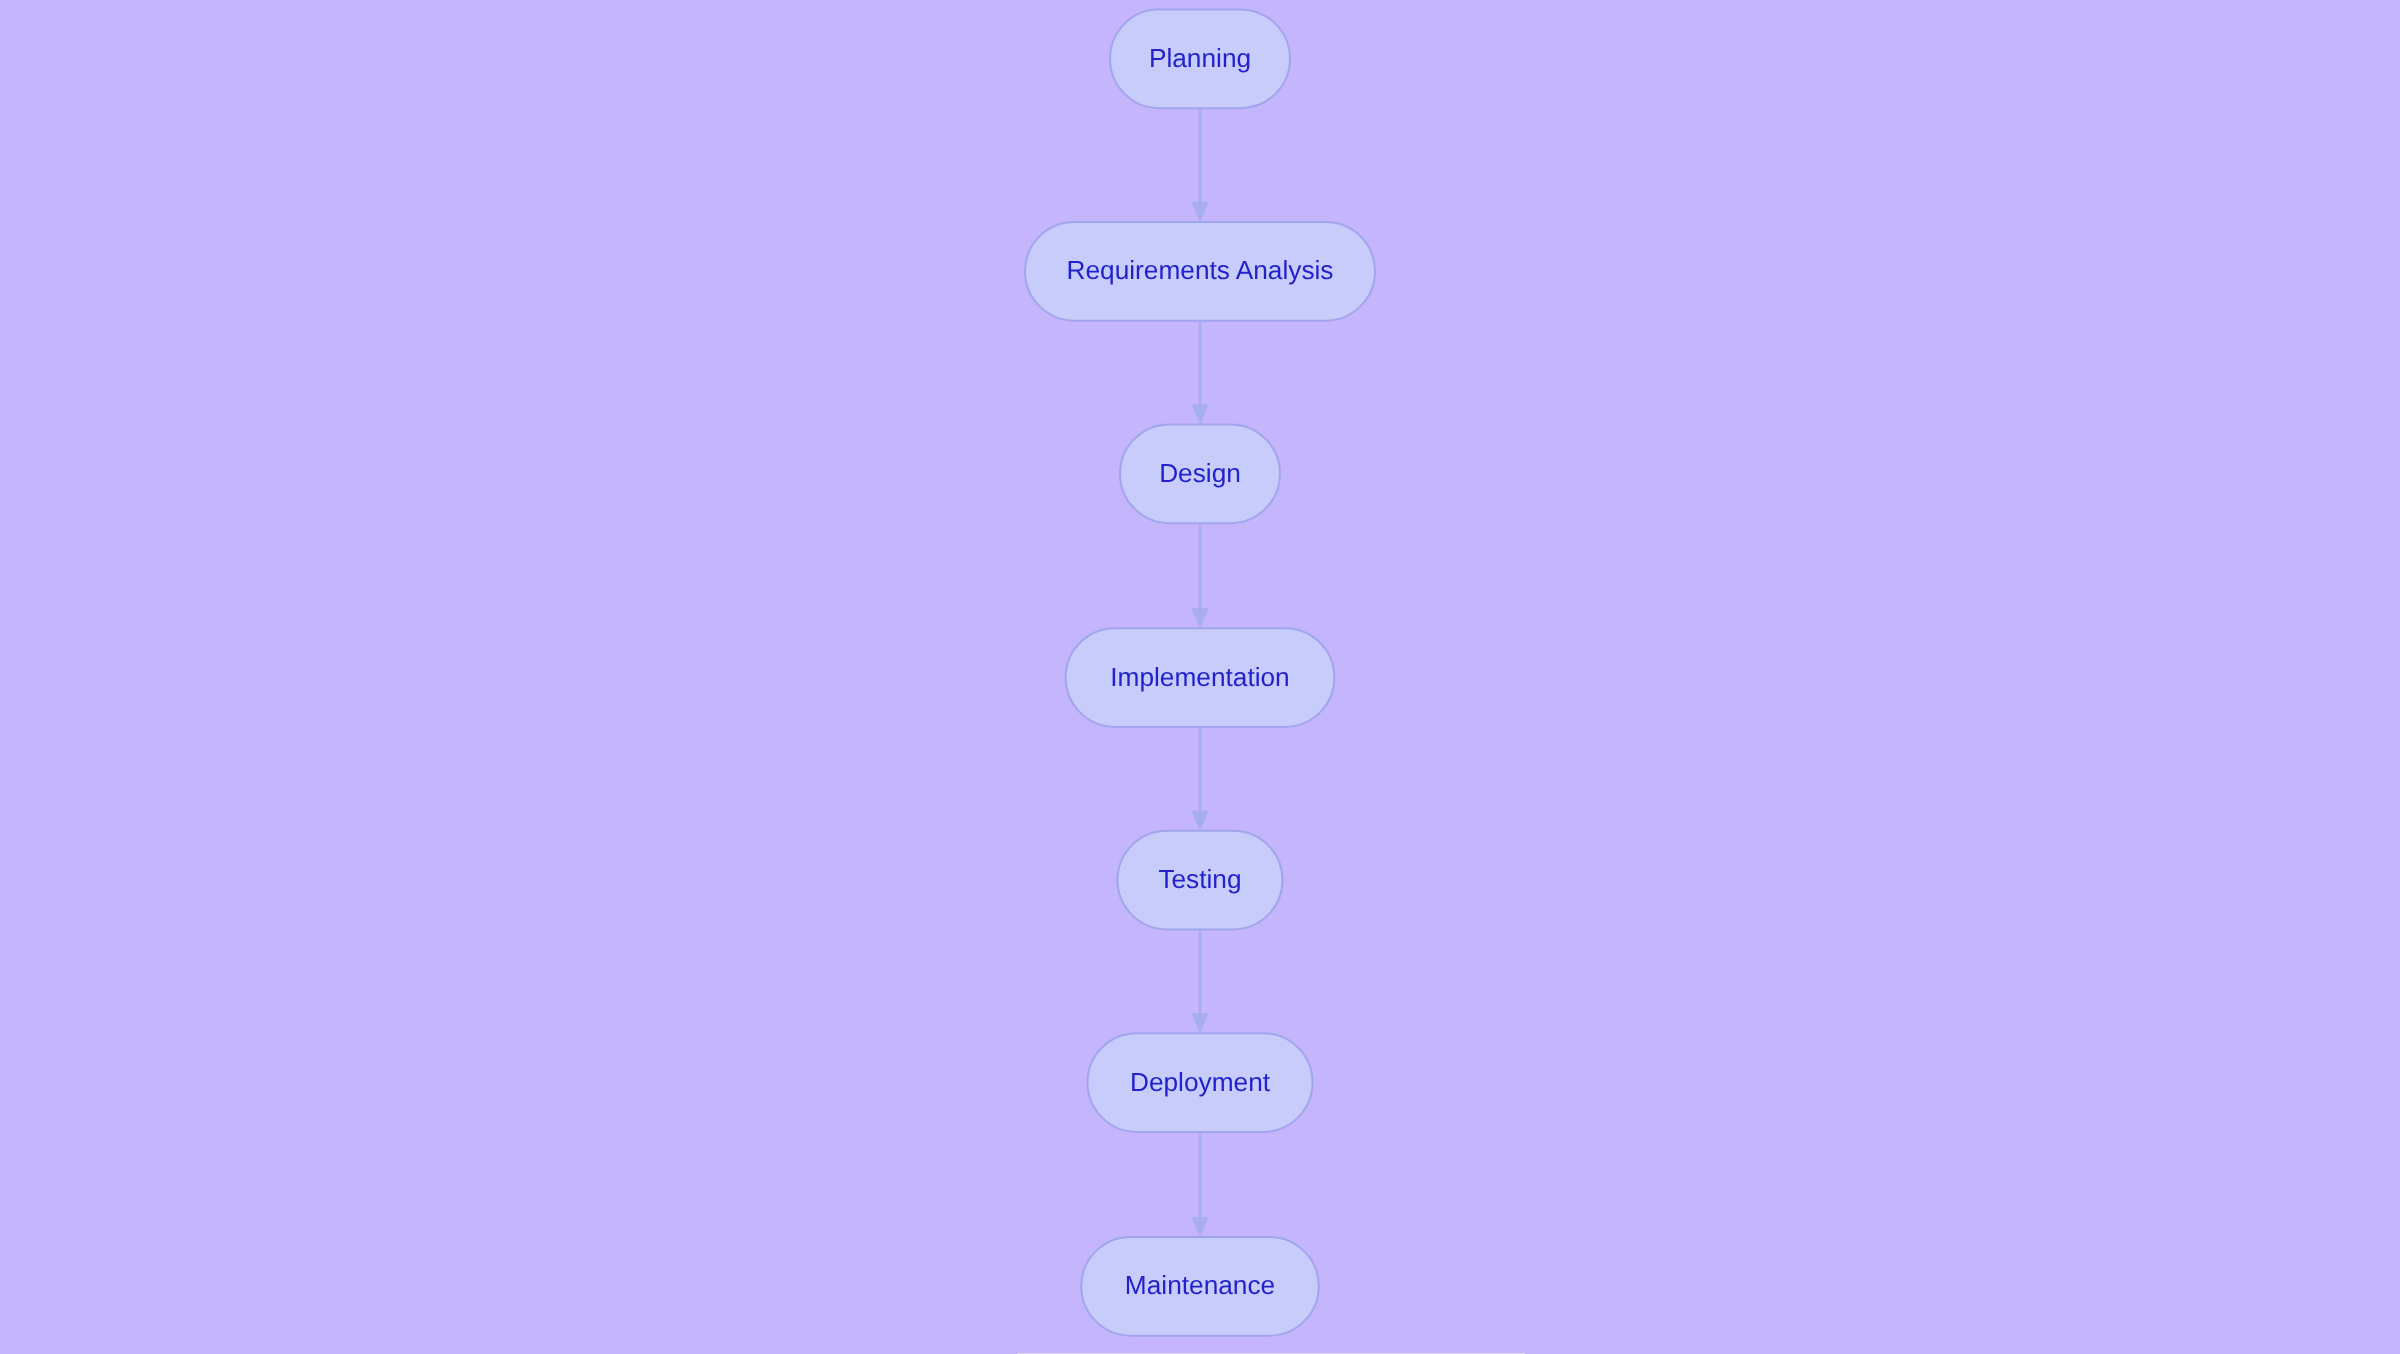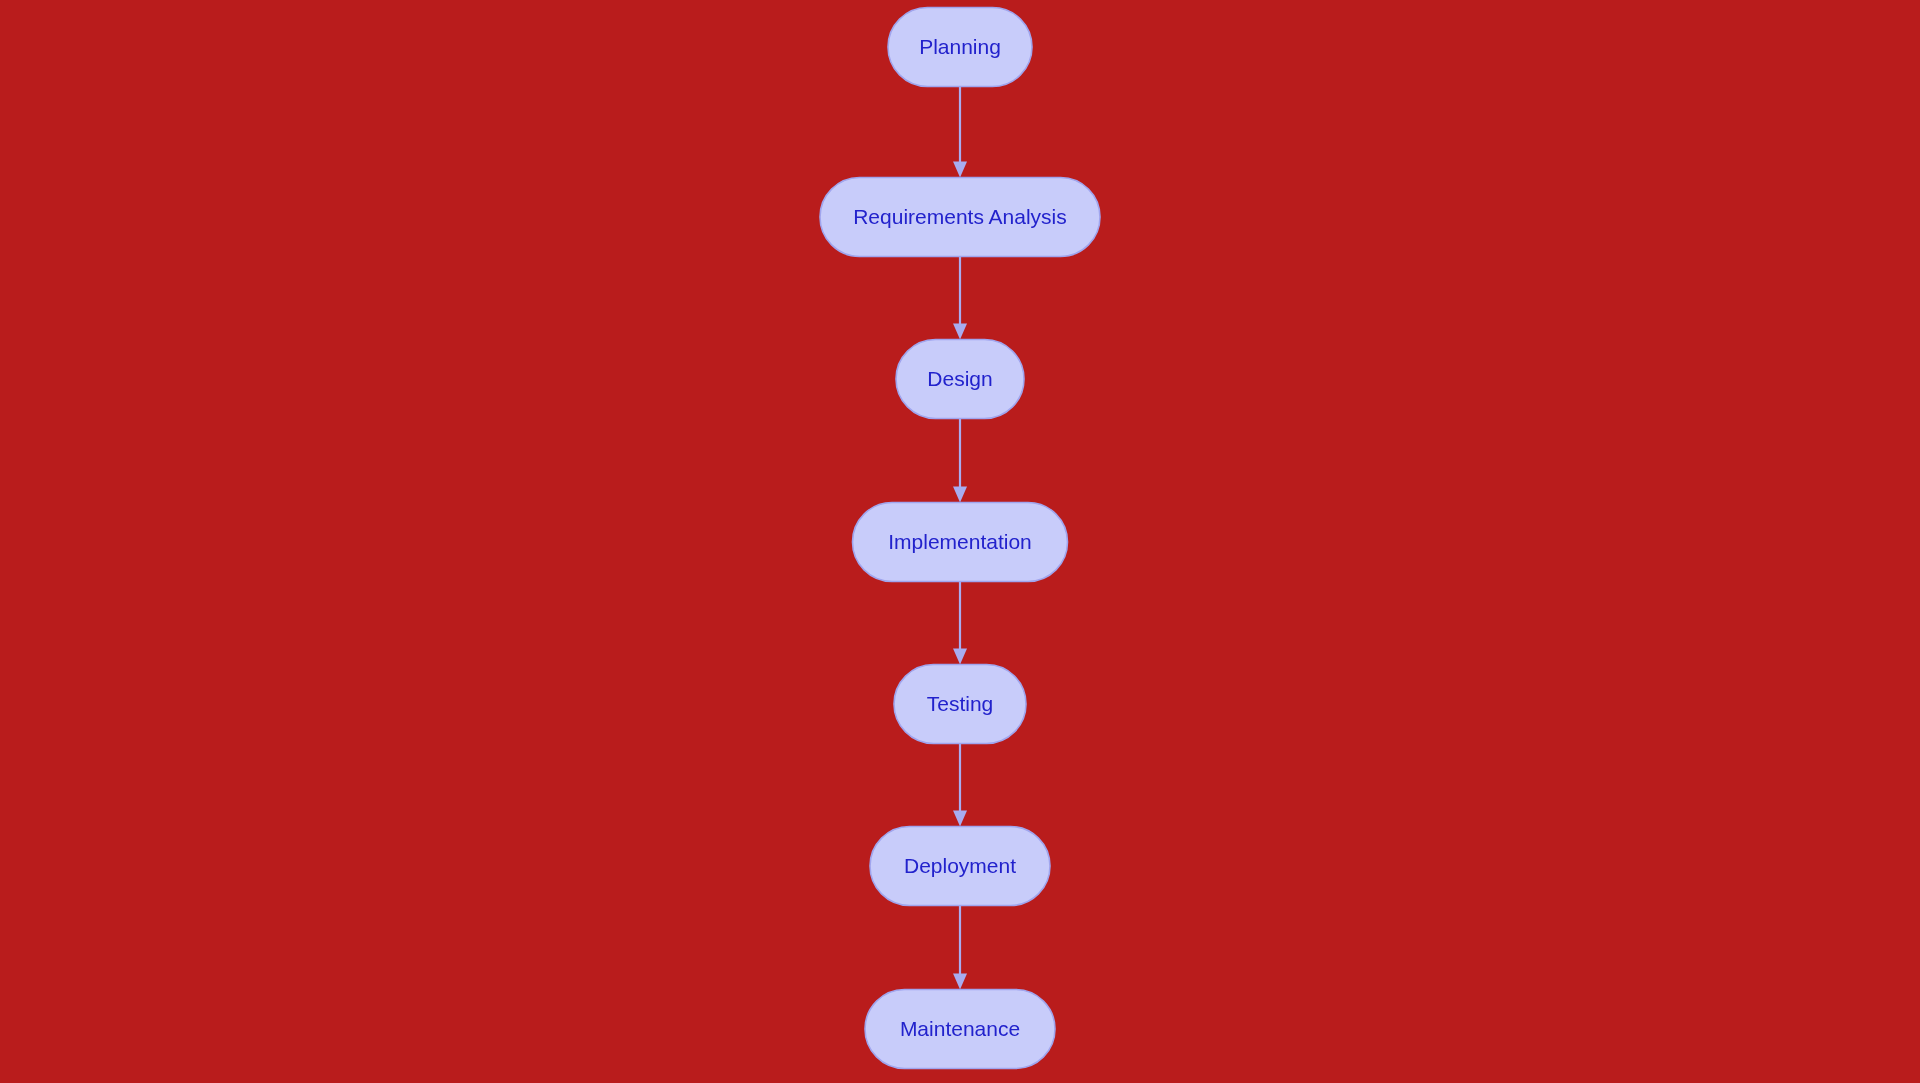--- a/index.html
+++ b/index.html
@@ -12,21 +12,21 @@
     width: 1920px;
     height: 1083px;
     overflow: hidden;
     font-family: "Liberation Sans", "DejaVu Sans", sans-serif;
   }
 
   #diagram-canvas {
     position: relative;
     width: 1920px;
     height: 1083px;
-    background: #b91c1c;
+    background: #c4b5fd;
   }
 
   #flow-svg {
     position: absolute;
     left: 0;
     top: 0;
     width: 1920px;
     height: 1083px;
     display: block;
   }

